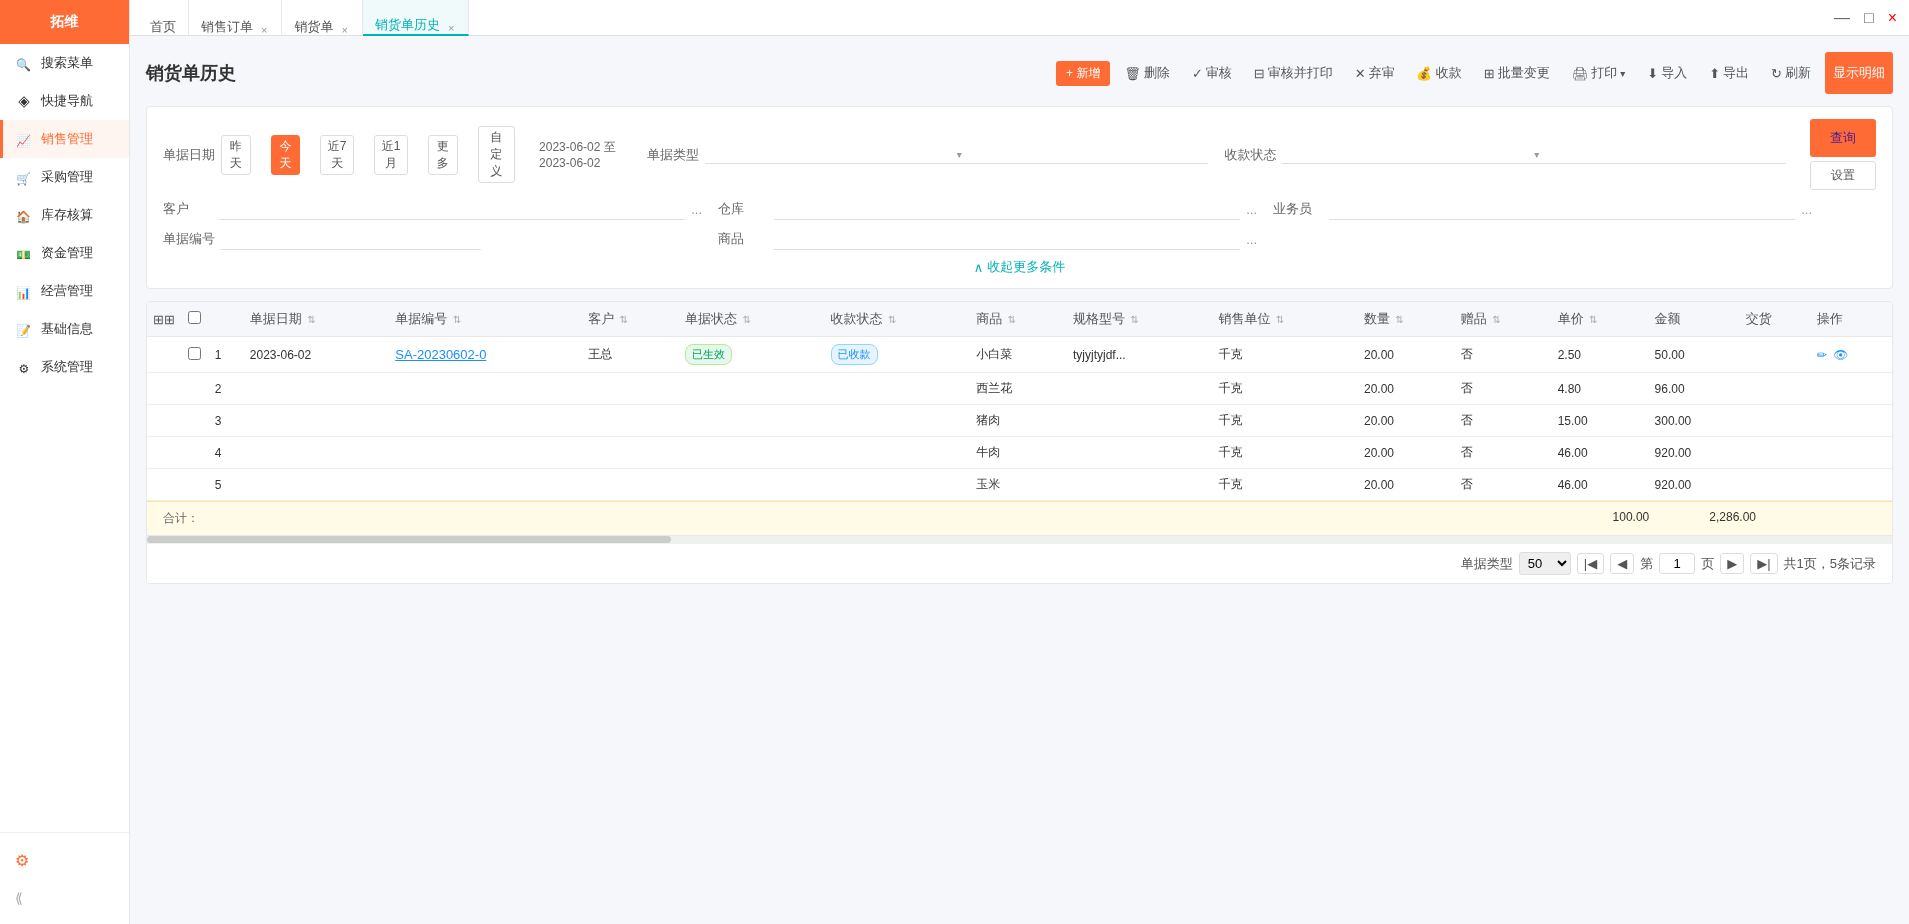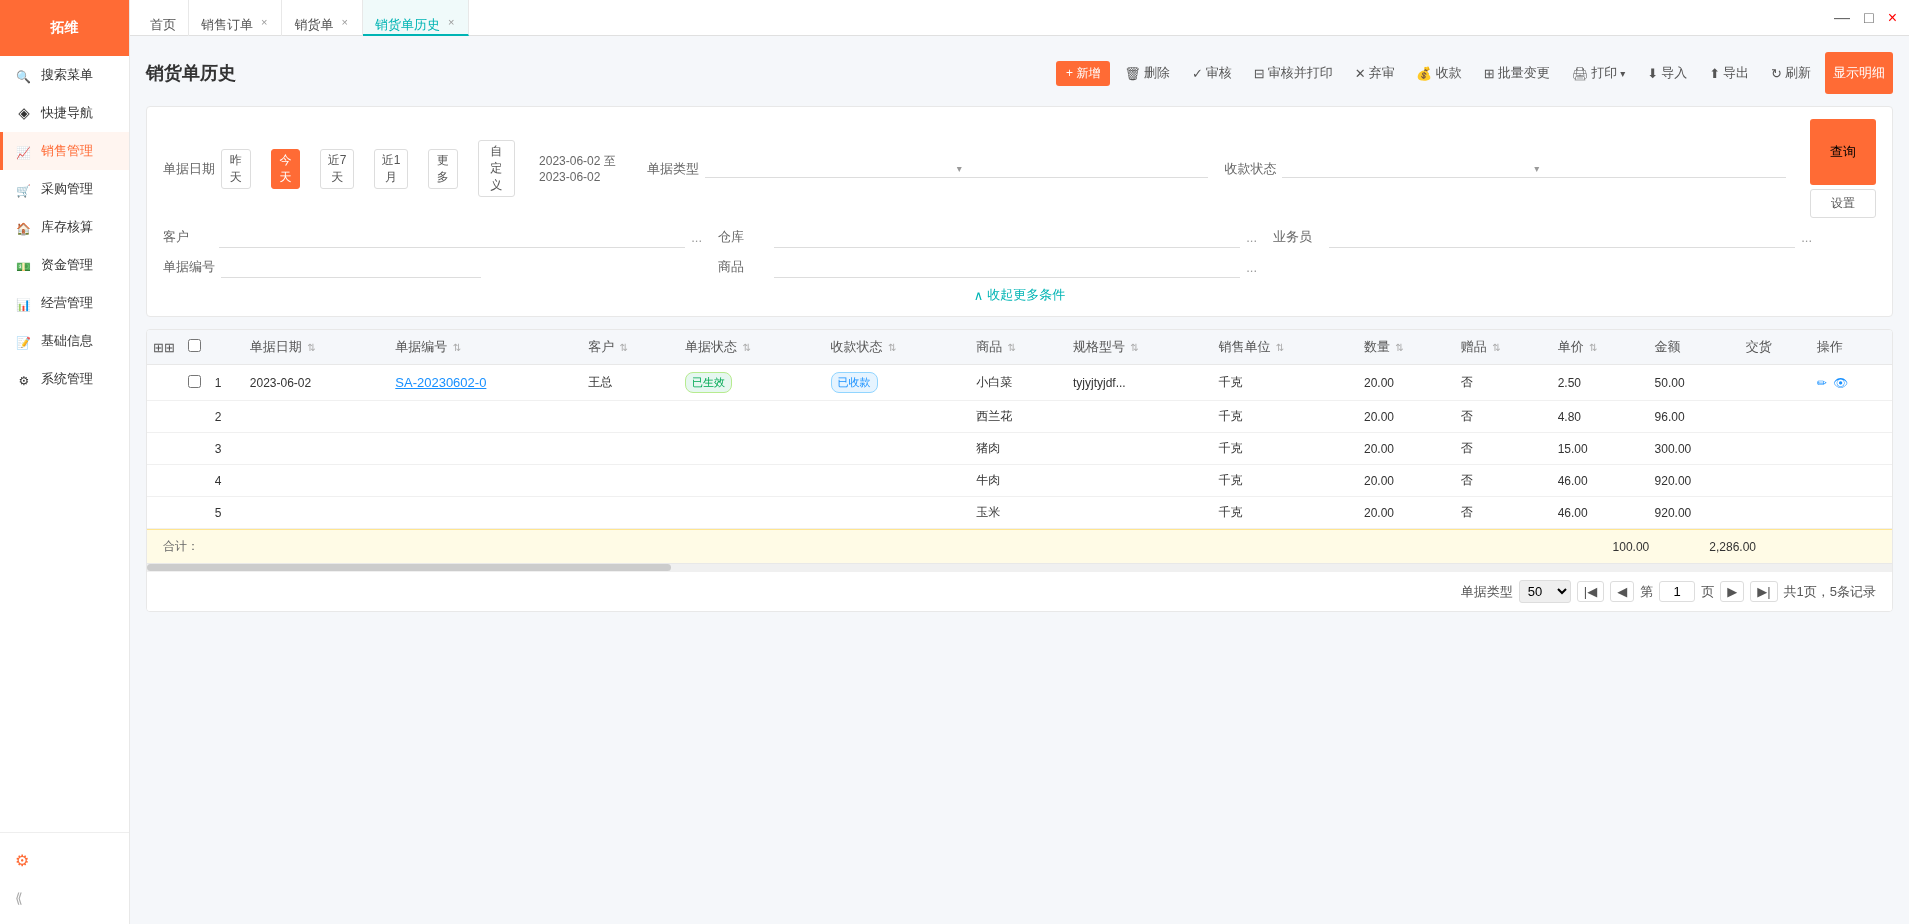--- a/index.html
+++ b/index.html
@@ -8,21 +8,21 @@
     
     .sidebar {
       width: 130px;
       background: #fff;
       border-right: 1px solid #e8e8e8;
       display: flex;
       flex-direction: column;
       flex-shrink: 0;
     }
     .sidebar-logo {
-      height: 56px;
+      height: 44px;
       background: #ff6b35;
       display: flex;
       align-items: center;
       justify-content: center;
       color: #fff;
       font-size: 14px;
       font-weight: bold;
     }
     .sidebar-item {
       display: flex;
@@ -54,22 +54,22 @@
       display: flex;
       align-items: center;
       background: #fff;
       border-bottom: 1px solid #e0e0e0;
       height: 36px;
       padding: 0 8px;
       flex-shrink: 0;
     }
     .tab {
       display: flex;
-      align-items: flex-start;
-      padding: 16px 12px;
+      align-items: flex-end;
+      padding: 0 12px;
       height: 36px;
       cursor: pointer;
       color: #555;
       border-right: 1px solid #e8e8e8;
       gap: 6px;
       white-space: nowrap;
     }
     .tab.active {
       background: #f0fafa;
       color: #00b4b4;
@@ -218,24 +218,24 @@
       gap: 4px;
       color: #00b4b4;
       cursor: pointer;
       font-size: 12px;
       margin-top: 4px;
     }
 
     
     .query-btn {
       background: #ff6b35;
-      color: #000000;
+      color: #4c1d95;
       border: none;
       border-radius: 3px;
-      padding: 24px 20px;
+      padding: 10px 20px;
       cursor: pointer;
       font-size: 13px;
     }
     .settings-btn {
       border: 1px solid #ddd;
       background: #fff;
       color: #555;
       border-radius: 3px;
       padding: 5px 14px;
       cursor: pointer;
@@ -286,21 +286,21 @@
       border-radius: 8px;
       font-size: 11px;
     }
     .badge-green { background: #e6f7f0; color: #00a854; border: 1px solid #b7eb8f; }
     .badge-blue { background: #e6f4ff; color: #1890ff; border: 1px solid #91d5ff; }
     .link-text { color: #1890ff; cursor: pointer; text-decoration: underline; }
 
     
     .summary-row {
       display: flex;
-      align-items: center;
+      align-items: flex-start;
       background: #fffbe6;
       border-top: 1px solid #ffe58f;
       padding: 8px 16px;
     }
     .summary-label { color: #666; font-size: 12px; min-width: 50px; }
     .summary-values {
       display: flex;
       flex: 1;
       gap: 60px;
       justify-content: flex-end;

